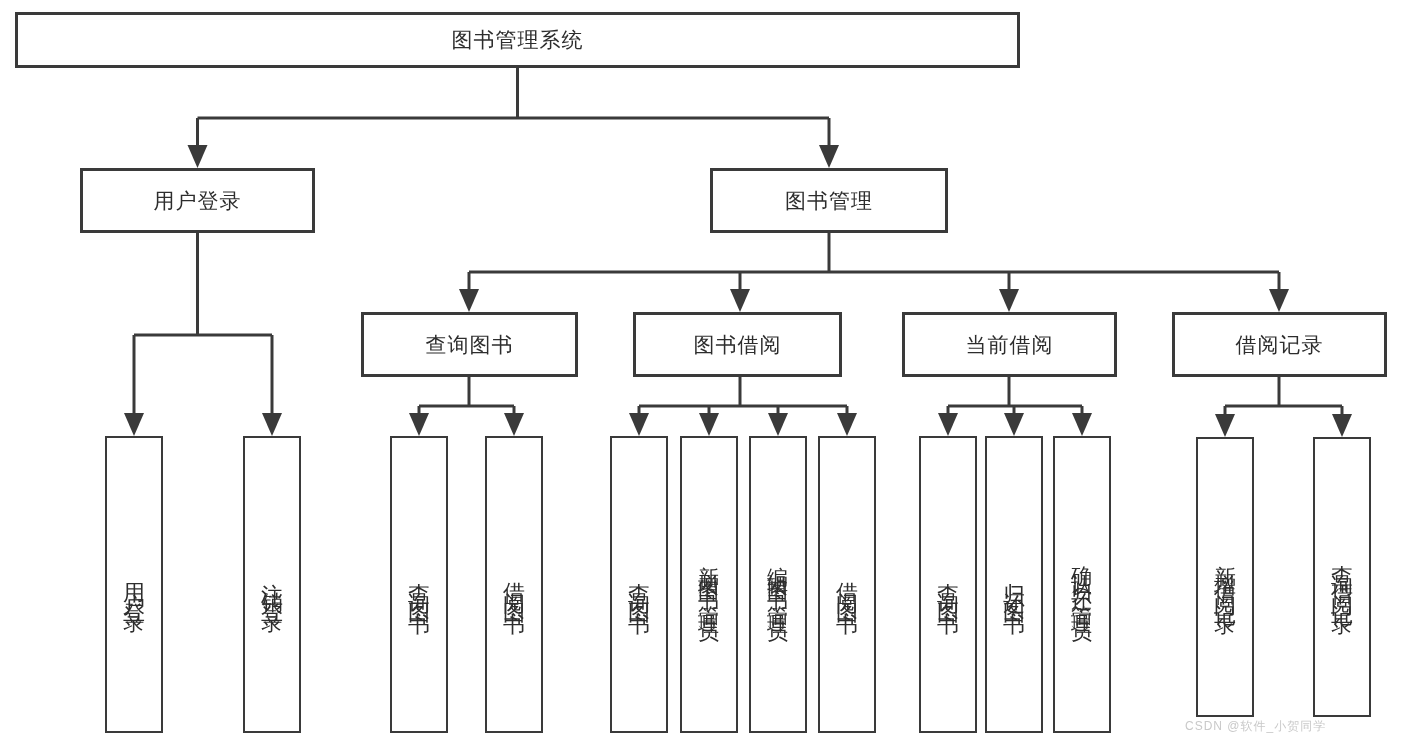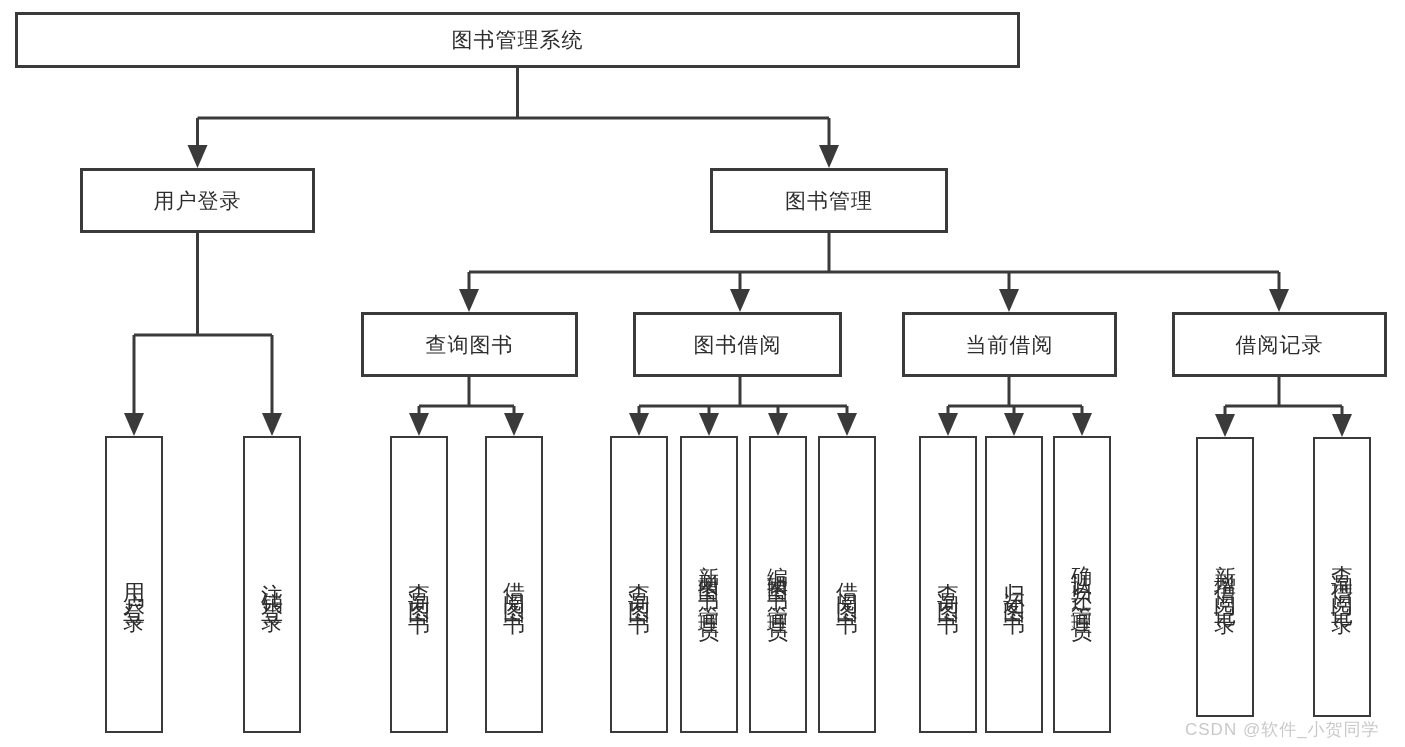--- a/index.html
+++ b/index.html
@@ -79,21 +79,21 @@
   .leaf.l9  { left: 919px; }
   .leaf.l10 { left: 985px; }
   .leaf.l11 { left: 1053px; }
   .leaf.l12 { left: 1196px; top: 437px; height: 280px; }
   .leaf.l13 { left: 1313px; top: 437px; height: 280px; }
 
   .watermark {
     position: absolute;
     left: 1185px;
     top: 718px;
-    font-size: 17px;
+    font-size: 12px;
     letter-spacing: 1px;
     color: #c9c9c9;
     z-index: 3;
     white-space: nowrap;
   }
 </style>
 </head>
 <body>
 
 <div class="stage">

